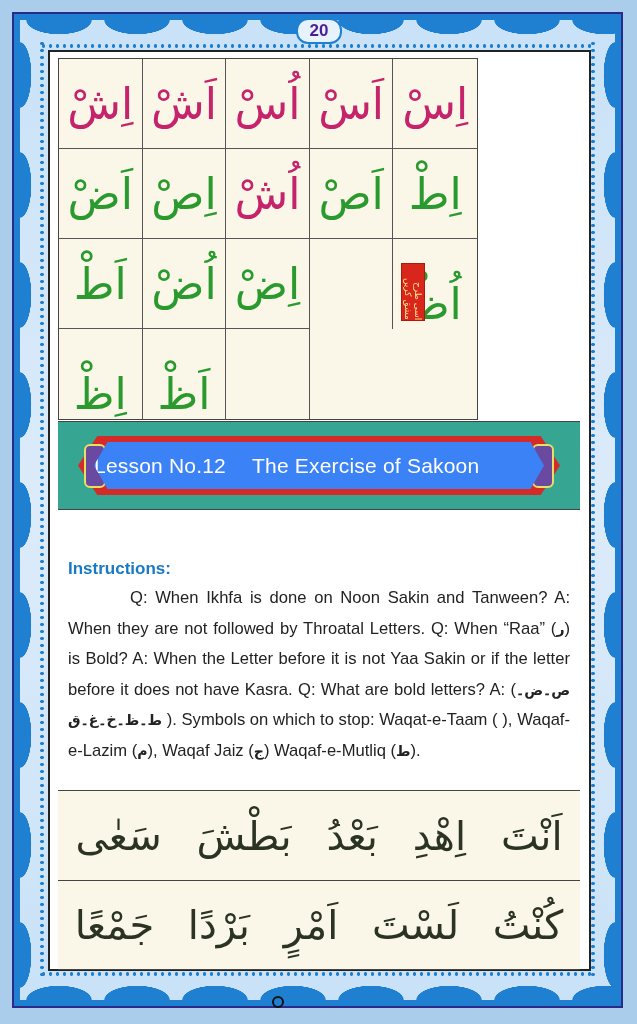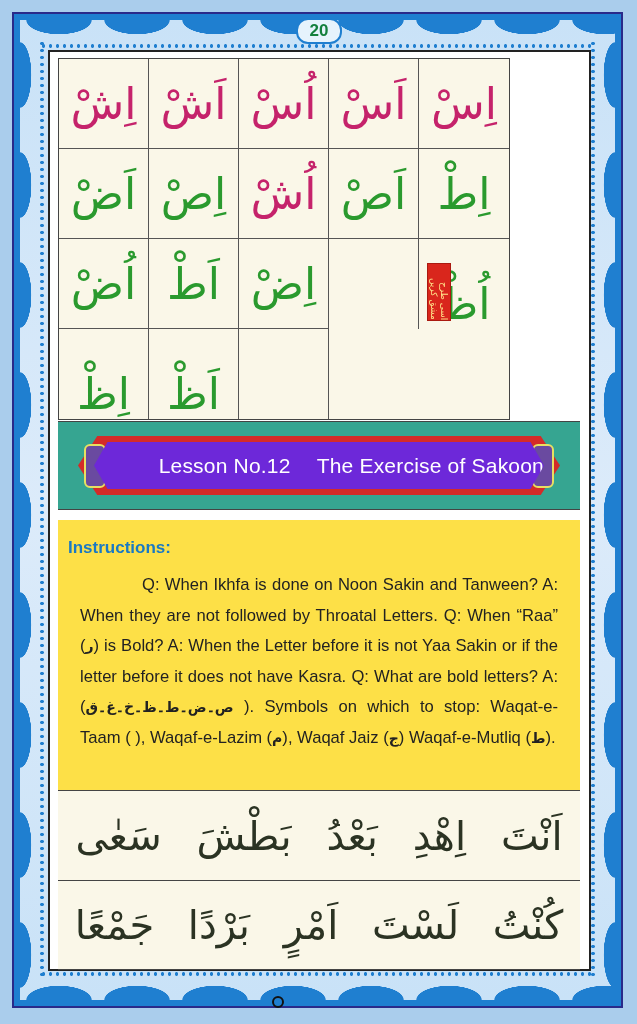--- a/index.html
+++ b/index.html
@@ -8,43 +8,43 @@
   .inner-band { position:absolute; left:6px; top:6px; right:6px; bottom:6px; background:linear-gradient(#c9e2f7,#dcebfa 50%,#c9e2f7); }
   .scallop-top, .scallop-bottom { position:absolute; left:0; right:0; height:26px; }
   .scallop-top { top:0; background:radial-gradient(ellipse 46px 20px at 50% 0, #1f7fd0 70%, transparent 72%) repeat-x; background-size:78px 26px; }
   .scallop-bottom { bottom:0; background:radial-gradient(ellipse 46px 20px at 50% 100%, #1f7fd0 70%, transparent 72%) repeat-x; background-size:78px 26px; }
   .scallop-left, .scallop-right { position:absolute; top:0; bottom:0; width:22px; }
   .scallop-left { left:0; background:radial-gradient(ellipse 16px 46px at 0 50%, #1f7fd0 70%, transparent 72%) repeat-y; background-size:22px 110px; }
   .scallop-right { right:0; background:radial-gradient(ellipse 16px 46px at 100% 50%, #1f7fd0 70%, transparent 72%) repeat-y; background-size:22px 110px; }
   .dots-h { position:absolute; left:20px; right:20px; height:4px; background:radial-gradient(circle, #1f7fd0 1.6px, transparent 2px) repeat-x; background-size:7px 4px; }
   .dots-v { position:absolute; top:20px; bottom:20px; width:4px; background:radial-gradient(circle, #1f7fd0 1.6px, transparent 2px) repeat-y; background-size:4px 7px; }
 
-  .page-num-badge { position:absolute; left:296px; top:18px; width:46px; height:26px; background:#e6f3fc; border:2px solid #1f7fd0; border-radius:12px; box-sizing:border-box; display:flex; align-items:center; justify-content:center; font-weight:bold; font-size:17px; color:#15803d; }
+  .page-num-badge { position:absolute; left:296px; top:18px; width:46px; height:26px; background:#e6f3fc; border:2px solid #1f7fd0; border-radius:12px; box-sizing:border-box; display:flex; align-items:center; justify-content:center; font-weight:bold; font-size:17px; color:#4c1d95; }
 
   .white-panel { position:absolute; left:48px; top:50px; width:543px; height:921px; background:#fff; border:2px solid #222; box-sizing:border-box; }
 
-  .grid { position:absolute; left:58px; top:58px; width:452px; height:362px; background:#faf7e8; border:1.5px solid #444; box-sizing:border-box; display:grid; grid-template-columns:repeat(5,1fr); grid-template-rows:repeat(4,1fr); }
+  .grid { position:absolute; left:58px; top:58px; width:420px; height:362px; background:#faf7e8; border:1.5px solid #444; box-sizing:border-box; display:grid; grid-template-columns:repeat(5,1fr); grid-template-rows:repeat(4,1fr); }
   .cell { border-right:1px solid #555; border-bottom:1px solid #555; display:flex; align-items:center; justify-content:center; font-family:"DejaVu Sans", sans-serif; font-size:44px; position:relative; direction:rtl; }
   .cell:nth-child(5n) { border-right:none; }
   .cell.last-row { border-bottom:none;align-items:flex-end; }
   .ar-pink { color:#c5236b; }
   .ar-green { color:#2a9a2e; }
   .stamp { position:absolute; left:8px; top:24px; width:22px; height:56px; background:#d9261c; border:1px solid #aa1a10; color:#ffe38a; font-size:9px; display:flex; align-items:center; justify-content:center; writing-mode:vertical-rl; font-family:"DejaVu Sans", sans-serif; direction:rtl; }
 
   .banner { position:absolute; left:58px; top:421px; width:522px; height:89px; background:#36a591; border-top:1.5px solid #444; border-bottom:1.5px solid #444; box-sizing:border-box; }
   .banner-outer { position:absolute; left:20px; right:20px; top:14px; bottom:14px; background:#d42b28; clip-path:polygon(0 50%, 4% 0, 96% 0, 100% 50%, 96% 100%, 4% 100%); }
-  .banner-inner { position:absolute; left:36px; right:36px; top:20px; bottom:20px; background:#6d28d9; clip-path:polygon(0 50%, 3% 0, 97% 0, 100% 50%, 97% 100%, 3% 100%); display:flex; align-items:center; justify-content:flex-end; }
+  .banner-inner { position:absolute; left:36px; right:36px; top:20px; bottom:20px; background:#3b82f6; clip-path:polygon(0 50%, 3% 0, 97% 0, 100% 50%, 97% 100%, 3% 100%); display:flex; align-items:center; justify-content:flex-start; }
   .banner-cap { position:absolute; top:22px; width:22px; height:44px; background:#6a4aa0; border:2px solid #e8e061; border-radius:6px; box-sizing:border-box; }
   .banner-cap.left { left:26px; }
   .banner-cap.right { right:26px; }
   .banner-text { color:#fff; font-size:21px; white-space:pre; letter-spacing:0.2px; }
 
-  .instructions { position:absolute; left:58px; top:520px; width:522px; height:279px; background:#fde047; box-sizing:border-box; padding:18px 10px 0 10px; }
+  .instructions { position:absolute; left:58px; top:541px; width:522px; height:279px; background:#ffffff; box-sizing:border-box; padding:18px 10px 0 10px; }
   .instr-heading { color:#1979c4; font-weight:bold; font-size:17px; margin:0 0 4px 0; }
-  .instr-body { font-size:16.6px; line-height:30.5px; color:#222; text-align:justify; margin:12px; }
+  .instr-body { font-size:16.6px; line-height:30.5px; color:#222; text-align:justify; margin:0; }
   .instr-body .indent { display:inline-block; width:62px; }
   .ar-inline { font-family:"DejaVu Sans", sans-serif; font-weight:bold; font-size:14px; }
 
   .ar-row { position:absolute; left:58px; width:522px; height:90px; background:#faf7e8; border-top:1.5px solid #444; box-sizing:border-box; display:flex; align-items:center; justify-content:space-around; direction:rtl; font-family:"DejaVu Sans", sans-serif; font-size:40px; color:#2b3323; }
   .ar-row.r1 { top:790px; }
   .ar-row.r2 { top:880px; border-bottom:1.5px solid #444; }
   .bottom-circle { position:absolute; left:272px; top:996px; width:12px; height:12px; border:2px solid #111; border-radius:50%; box-sizing:border-box; }
 </style>
 </head>
 <body>
@@ -73,22 +73,22 @@
   <div class="cell ar-pink">اُسْ</div>
   <div class="cell ar-pink">اَسْ</div>
   <div class="cell ar-pink">اِسْ</div>
 
   <div class="cell ar-green">اَضْ</div>
   <div class="cell ar-green">اِصْ</div>
   <div class="cell ar-pink">اُشْ</div>
   <div class="cell ar-green">اَصْ</div>
 
   <div class="cell ar-green">اِطْ</div>
+  <div class="cell ar-green">اَطْ</div>
   <div class="cell ar-green">اُضْ</div>
-  <div class="cell ar-green">اَطْ</div>
   <div class="cell ar-green">اِضْ</div>
 
   <div class="cell ar-green last-row"></div>
   <div class="cell ar-green last-row">
     <span>اُظْ</span>
     <span class="stamp">اسی طرح مشق کریں</span>
   </div>
   <div class="cell ar-green last-row">اِظْ</div>
   <div class="cell ar-green last-row">اَظْ</div>
   <div class="cell ar-green last-row"></div>

